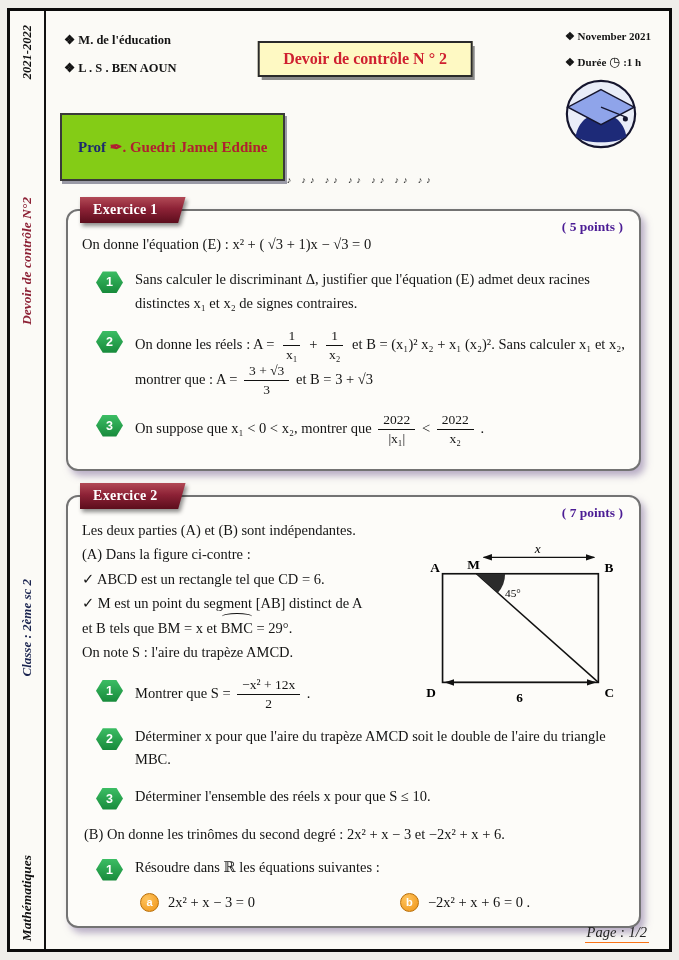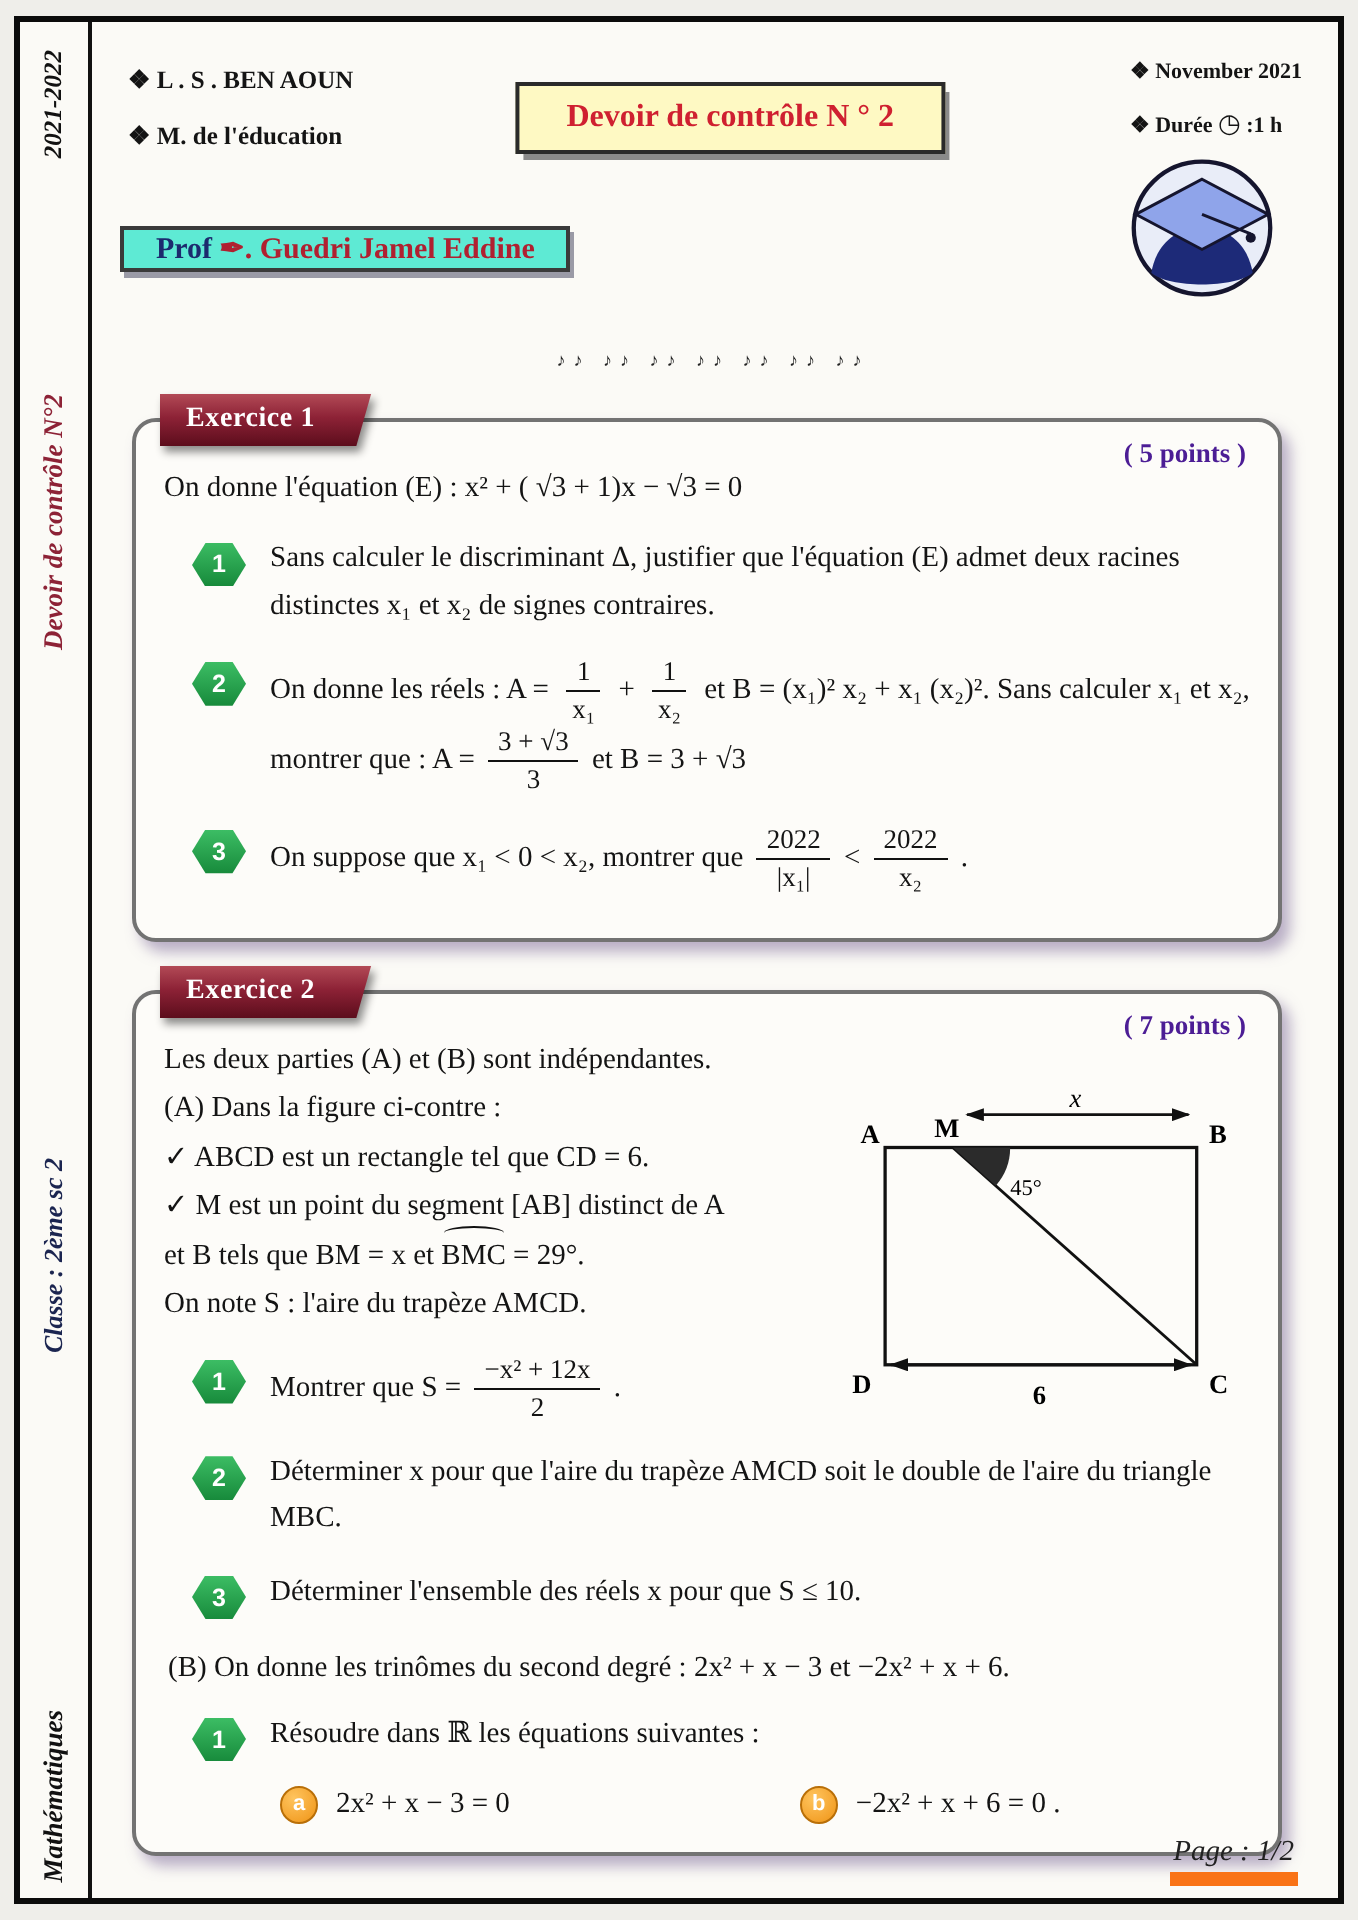--- a/index.html
+++ b/index.html
@@ -21,21 +21,21 @@
 
   
   .hdr { position:relative; height:158px; }
   .hdr-left { position:absolute; top:12px; left:6px; font-size:12.5px; font-weight:bold; line-height:2.2; }
   .title-box { position:absolute; top:26px; left:50%; transform:translateX(-46%);
                border:2px solid #2a2a2a; box-shadow:3px 4px 0 -1px #8a8a8a;
                padding:7px 24px; color:#cf2030; font-weight:bold; font-size:16px; white-space:nowrap; background:#fef9c3; }
   .hdr-right { position:absolute; top:10px; right:4px; font-size:11px; font-weight:bold; line-height:2.1; }
   .clock { font-size:13px; }
   .prof-box { position:absolute; top:98px; left:2px; border:2px solid #3a3a3a; box-shadow:2px 3px 0 #9a9aa6;
-              padding:0 16px; font-size:15px; font-weight:bold; background:#5eead4; white-space:nowrap; }
+              padding:23px 16px; font-size:15px; font-weight:bold; background:#84cc16; white-space:nowrap; }
   .prof-label { color:#1c2a6e; }
   .prof-pen { color:#b02030; }
   .prof-name { color:#b02030; }
   .logo { position:absolute; top:60px; right:10px; width:88px; height:78px; }
 
   .separator { text-align:center; font-size:9px; letter-spacing:4px; color:#222; margin:2px 0 0; font-weight:bold; }
 
   
   .exercise { position:relative; margin:24px 14px 0 8px; border:2px solid #737373; border-radius:12px;
               padding:20px 14px 12px 14px; box-shadow:4px 5px 7px rgba(120,100,150,.5); background:#fdfcf9; }
@@ -70,41 +70,41 @@
 
   .partb { margin:16px 0 2px 2px; font-size:14.5px; }
   .sub-row { display:flex; gap:145px; margin:12px 0 2px 58px; }
   .sub-item { display:flex; align-items:center; gap:9px; font-size:14.5px; }
   .dot { flex:0 0 auto; width:19px; height:19px; border-radius:50%;
          background:radial-gradient(circle at 35% 30%,#ffc45e,#ef9416); border:1px solid #b96f08;
          color:#fff; font-weight:bold; font-size:11px; display:flex; align-items:center; justify-content:center;
          font-family:"Liberation Sans",sans-serif; }
 
   .footer { position:absolute; bottom:6px; right:20px; font-style:italic; font-size:14.5px; color:#222;
-            border-bottom:7px solid #f97316; padding:0 2px 1px; }
+            border-bottom:1px solid #f97316; padding:0 2px 1px; }
 </style>
 </head>
 <body>
 
 <div class="sheet">
   <div class="frame">
 
     <aside class="sidebar">
       <div class="vtext sb-year">2021-2022</div>
       <div class="vtext sb-exam">Devoir de contrôle N°2</div>
       <div class="vtext sb-classe">Classe : 2ème sc 2</div>
       <div class="vtext sb-subject">Mathématiques</div>
     </aside>
 
     <main class="content">
 
       <header class="hdr">
         <div class="hdr-left">
+          <div>❖ M. de l'éducation</div>
           <div>❖ L . S . BEN AOUN</div>
-          <div>❖ M. de l'éducation</div>
         </div>
 
         <div class="title-box">Devoir de contrôle N ° 2</div>
 
         <div class="hdr-right">
           <div>❖ November 2021</div>
           <div>
             <span>❖ Durée</span>
             <span class="clock">◷</span><span> :1 h</span>
           </div>

